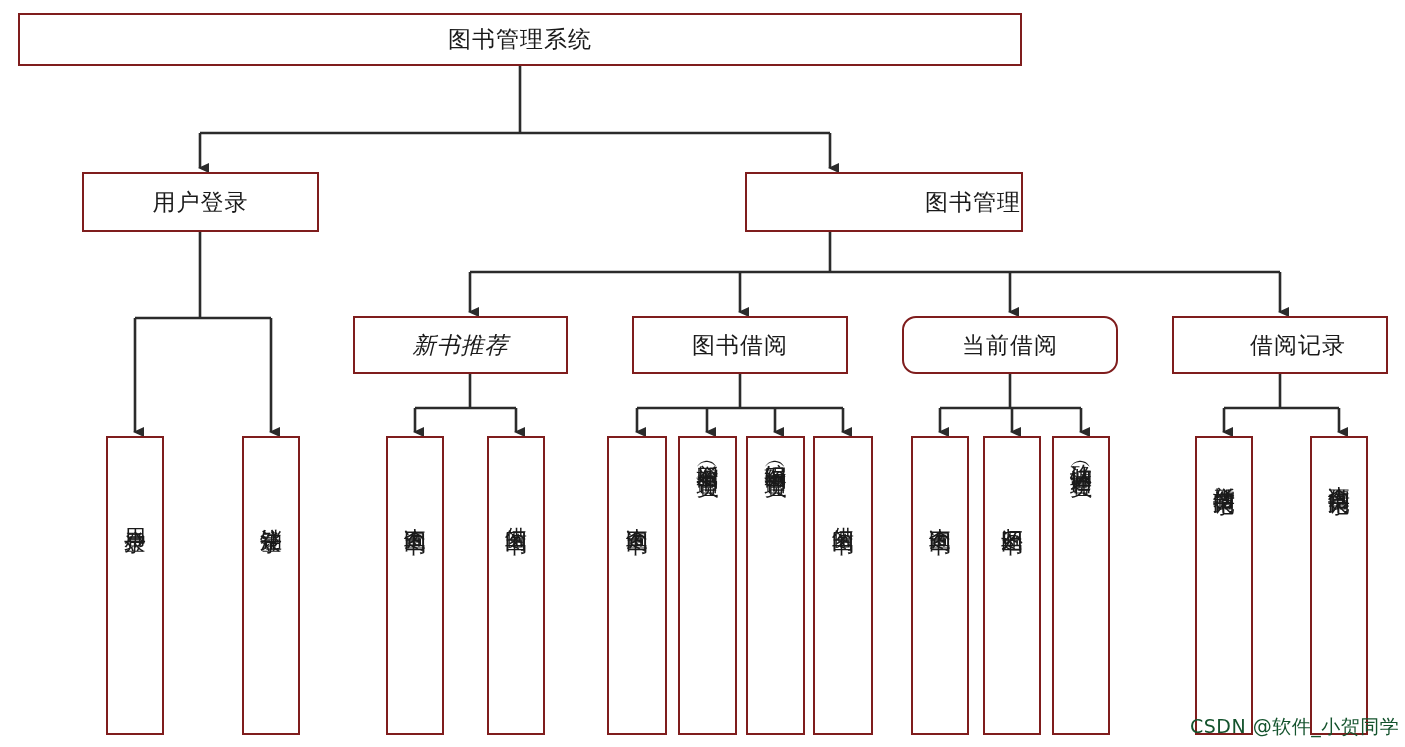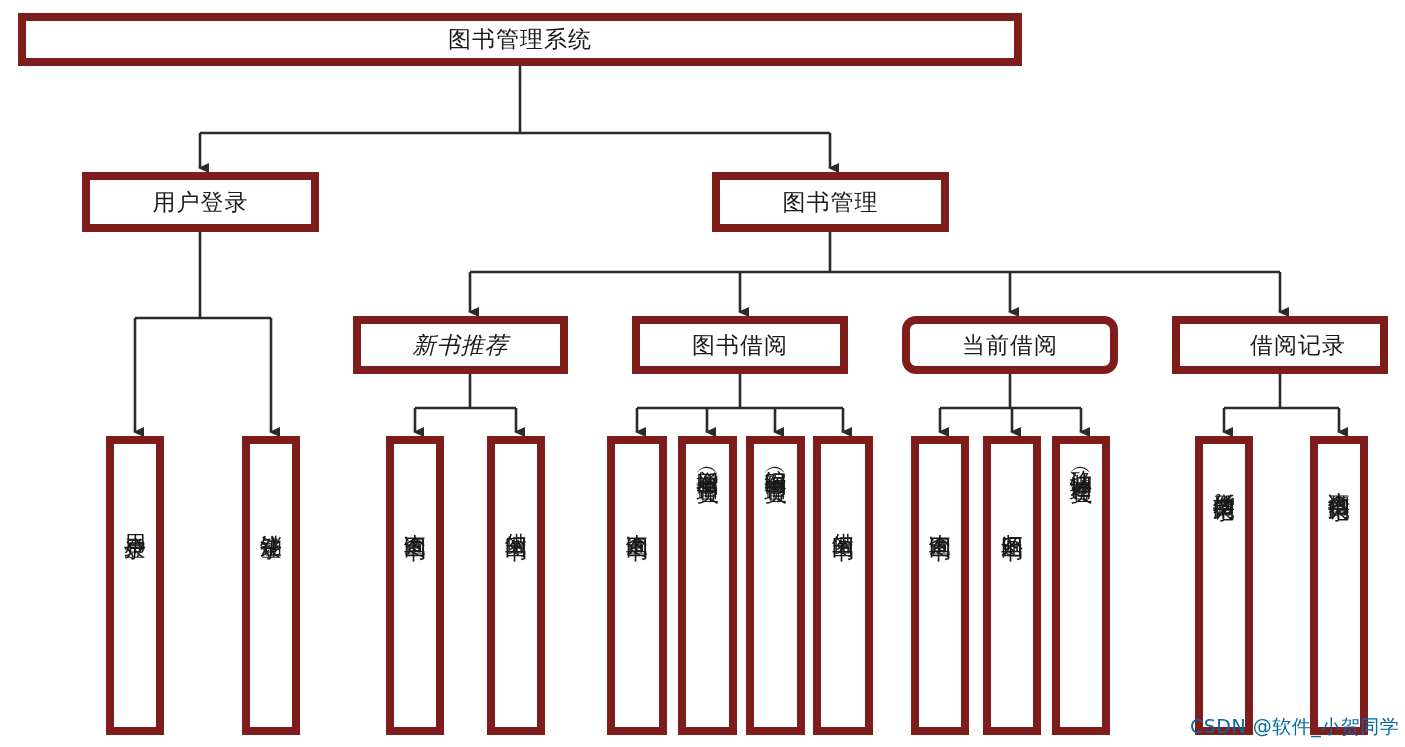--- a/index.html
+++ b/index.html
@@ -22,21 +22,21 @@
   svg.layer {
     position: absolute;
     top: 0;
     left: 0;
     width: 1405px;
     height: 747px;
   }
   .node-box {
     position: absolute;
     box-sizing: border-box;
-    border: 8px solid #7f1d1d;
+    border: 2px solid #7f1d1d;
     background: #ffffff;
     display: flex;
     align-items: center;
     justify-content: center;
     color: #1a1a1a;
   }
   .node-box.horizontal {
     font-size: 23px;
     letter-spacing: 1px;
   }
@@ -50,21 +50,21 @@
     text-orientation: upright;
     font-size: 22px;
     line-height: 1.08;
     letter-spacing: 2px;
     white-space: pre;
     color: #1a1a1a;
   }
   .watermark {
     position: absolute;
     font-size: 19px;
-    color: #0369a1;
+    color: #14532d;
     white-space: nowrap;
     letter-spacing: 0.5px;
   }
 </style>
 </head>
 <body>
 
 <div id="diagram-root">
 
   <svg class="layer" viewBox="0 0 1405 747">
@@ -117,21 +117,21 @@
     </g>
   </svg>
 
   <div class="node-box horizontal" style="left:18px; top:13px; width:1004px; height:53px;">
     <span>图书管理系统</span>
   </div>
 
   <div class="node-box horizontal" style="left:82px; top:172px; width:237px; height:60px;">
     <span>用户登录</span>
   </div>
-  <div class="node-box horizontal" style="left:712px; top:172px; width:237px; height:60px;">
+  <div class="node-box horizontal" style="left:745px; top:172px; width:278px; height:60px;justify-content:flex-end;">
     <span>图书管理</span>
   </div>
 
   <div class="node-box horizontal" style="left:353px; top:316px; width:215px; height:58px;font-style:italic;">
     <span>新书推荐</span>
   </div>
   <div class="node-box horizontal" style="left:632px; top:316px; width:216px; height:58px;">
     <span>图书借阅</span>
   </div>
   <div class="node-box horizontal" style="left:902px; top:316px; width:216px; height:58px;border-radius:14px;">

